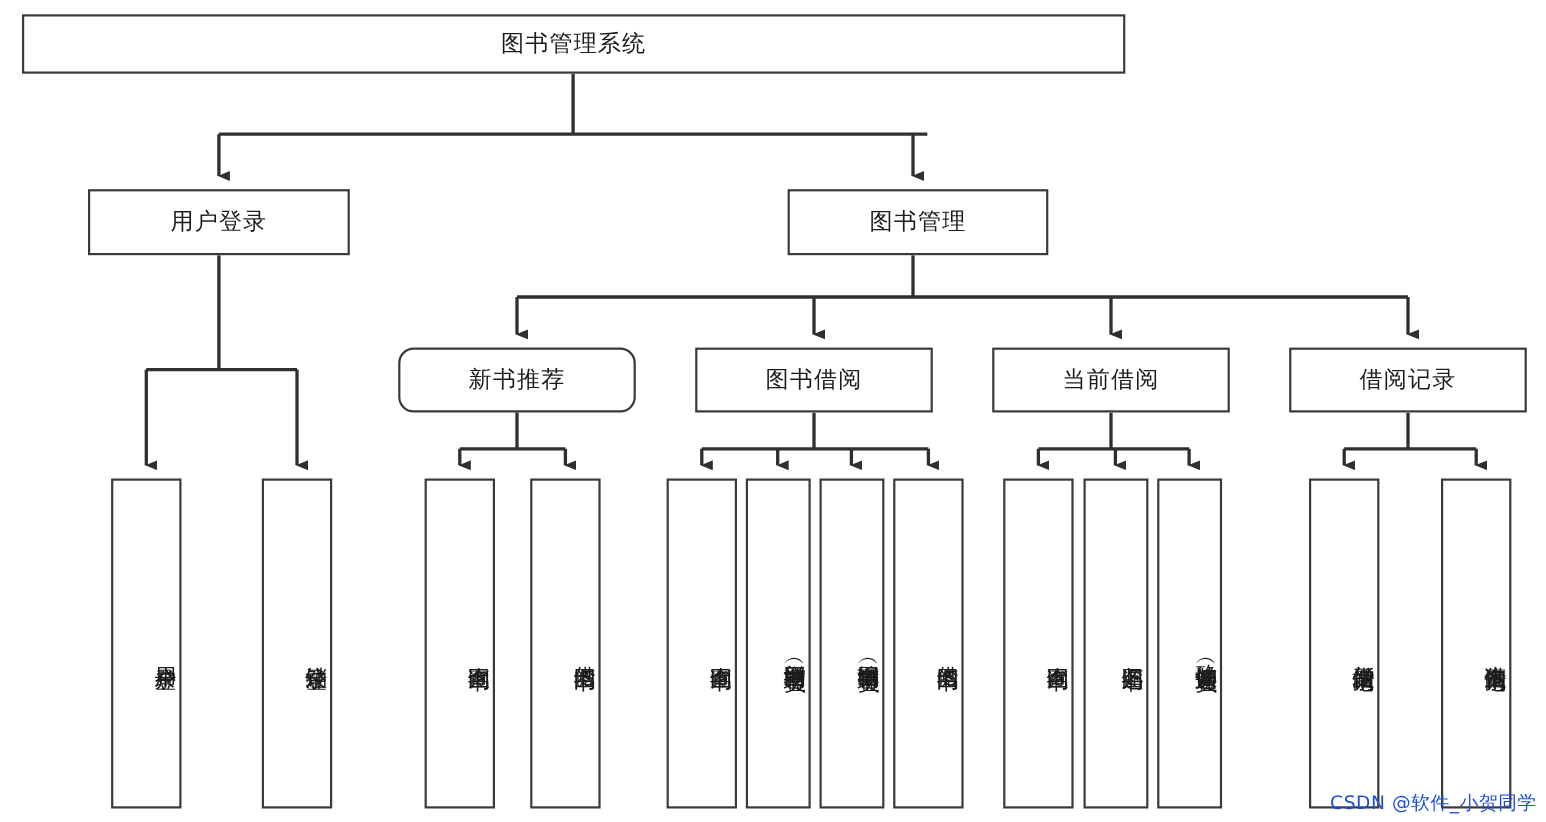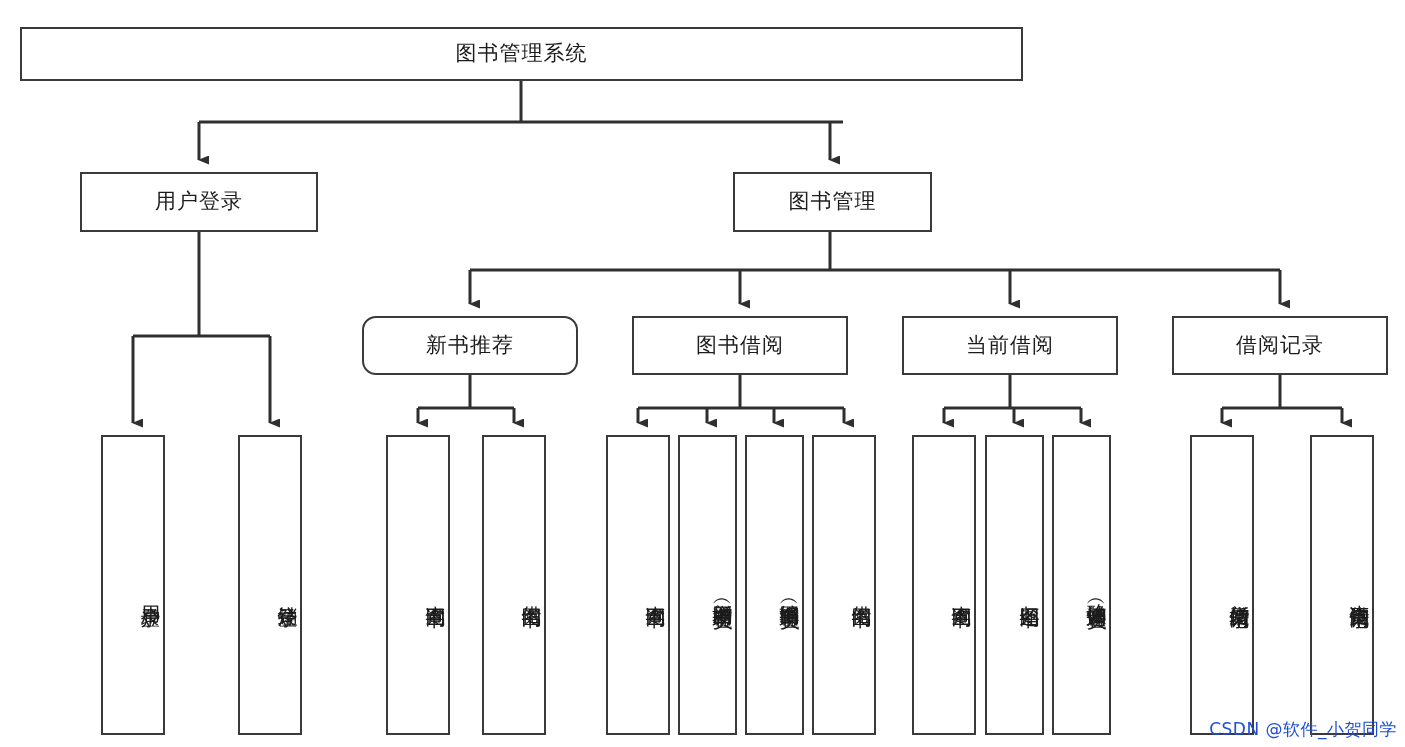--- a/index.html
+++ b/index.html
@@ -118,28 +118,28 @@
       <path d="M1014,408 L1014,423" marker-end="url(#arrowhead)"></path>
       <path d="M1081,408 L1081,423" marker-end="url(#arrowhead)"></path>
 
       <path d="M1280,375 L1280,408"></path>
       <path d="M1222,408 L1342,408"></path>
       <path d="M1222,408 L1222,423" marker-end="url(#arrowhead)"></path>
       <path d="M1342,408 L1342,423" marker-end="url(#arrowhead)"></path>
     </g>
   </svg>
 
-  <div class="node node-h" style="left:20px; top:27px; width:1003px; height:54px;">
+  <div class="node node-h" style="left:20px; top:13px; width:1003px; height:54px;">
     <span>图书管理系统</span>
   </div>
 
   <div class="node node-h" style="left:80px; top:172px; width:238px; height:60px;">
     <span>用户登录</span>
   </div>
-  <div class="node node-h" style="left:733px; top:172px; width:199px; height:60px;">
+  <div class="node node-h" style="left:716px; top:172px; width:237px; height:60px;">
     <span>图书管理</span>
   </div>
 
   <div class="node node-h" style="left:362px; top:316px; width:216px; height:59px;border-radius:14px;">
     <span>新书推荐</span>
   </div>
   <div class="node node-h" style="left:902px; top:316px; width:216px; height:59px;">
     <span>当前借阅</span>
   </div>
   <div class="node node-h" style="left:632px; top:316px; width:216px; height:59px;">

